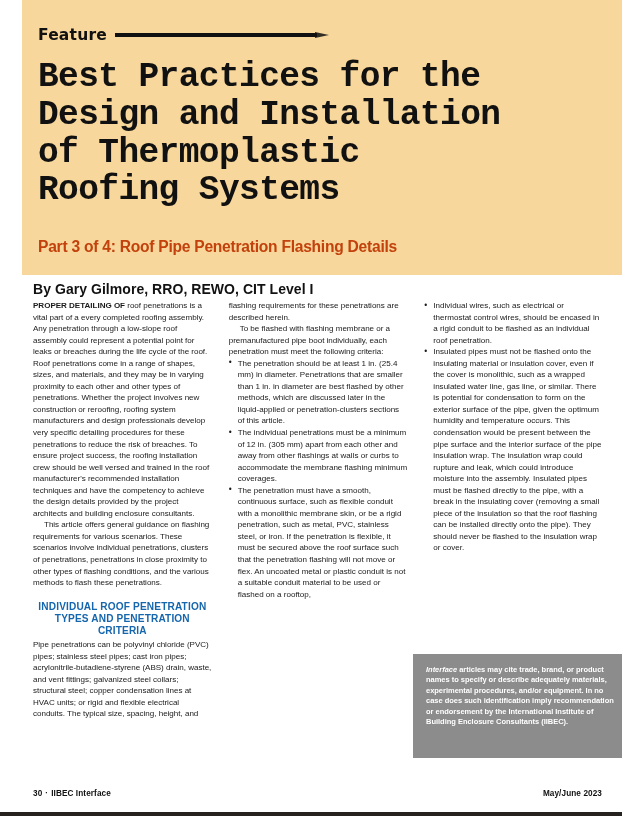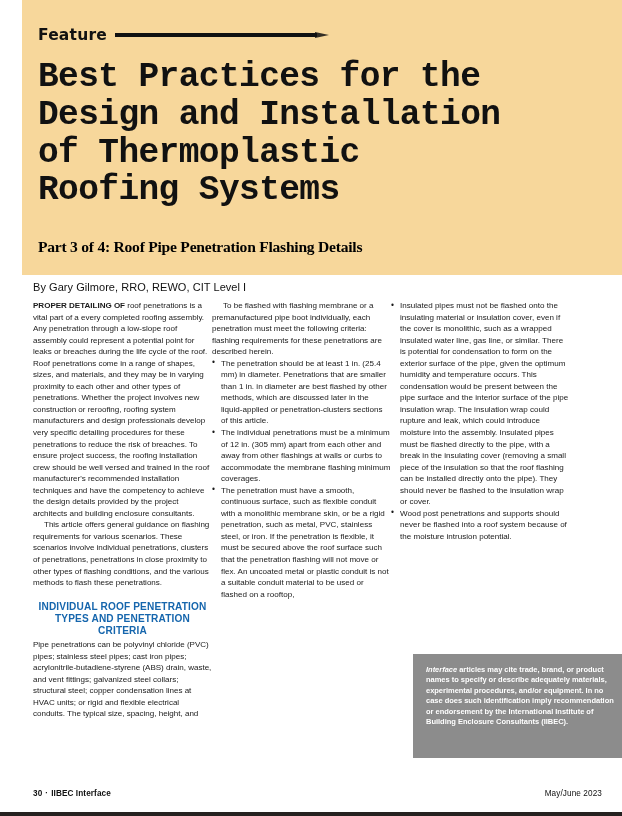--- a/index.html
+++ b/index.html
@@ -78,46 +78,46 @@
     font-weight: bold;
     letter-spacing: -0.6px;
     color: #111111;
   }
 
   .subhead {
     position: absolute;
     left: 38px;
     top: 238px;
     width: 530px;
-    font-family: Liberation Serif, serif;
+    font-family: Liberation Sans, sans-serif;
     font-size: 15.6px;
     font-weight: bold;
     letter-spacing: -0.25px;
-    color: #000000;
+    color: #c2410c;
   }
 
   .byline {
     position: absolute;
     left: 33px;
     top: 281px;
-    font-size: 11px;
-    font-weight: normal;
+    font-size: 14px;
+    font-weight: bold;
     color: #111111;
     letter-spacing: 0.05px;
   }
 
   
   .cols {
     position: absolute;
     left: 33px;
     top: 300px;
     width: 570px;
     height: 470px;
     display: flex;
-    gap: 0;
+    gap: 17px;
   }
   .col {
     width: 179px;
     position: relative;
   }
 
   p.body {
     font-size: 8.05px;
     line-height: 11.55px;
     color: #1a1a1a;
@@ -185,21 +185,21 @@
     font-size: 8.2px;
     font-weight: bold;
     color: #111111;
     letter-spacing: 0.1px;
   }
   .footer-right {
     position: absolute;
     right: 20px;
     top: 789px;
     font-size: 8.2px;
-    font-weight: normal;
+    font-weight: bold;
     color: #111111;
     letter-spacing: 0.1px;
     text-align: right;
   }
   .footer-sep { padding: 0 3px; }
 
   .bottom-edge {
     position: absolute;
     left: 0;
     bottom: 0;
@@ -232,33 +232,33 @@
   <div class="cols">
 
     <div class="col">
       <p class="body"><span class="lead-in">PROPER DETAILING OF</span><span> roof penetrations is a vital part of a every completed roofing assembly. Any penetration through a low-slope roof assembly could represent a potential point for leaks or breaches during the life cycle of the roof. Roof penetrations come in a range of shapes, sizes, and materials, and they may be in varying proximity to each other and other types of penetrations. Whether the project involves new construction or reroofing, roofing system manufacturers and design professionals develop very specific detailing procedures for these penetrations to reduce the risk of breaches. To ensure project success, the roofing installation crew should be well versed and trained in the roof manufacturer's recommended installation techniques and have the competency to achieve the design details provided by the project architects and building enclosure consultants.</span></p>
       <p class="body indent">This article offers general guidance on flashing requirements for various scenarios. These scenarios involve individual penetrations, clusters of penetrations, penetrations in close proximity to other types of flashing conditions, and the various methods to flash these penetrations.</p>
       <h2 class="section">INDIVIDUAL ROOF PENETRATION TYPES AND PENETRATION CRITERIA</h2>
       <p class="body">Pipe penetrations can be polyvinyl chloride (PVC) pipes; stainless steel pipes; cast iron pipes; acrylonitrile-butadiene-styrene (ABS) drain, waste, and vent fittings; galvanized steel collars; structural steel; copper condensation lines at HVAC units; or rigid and flexible electrical conduits. The typical size, spacing, height, and</p>
     </div>
 
     <div class="col">
+      <p class="body">flashing requirements for these penetrations are described herein.</p>
       <p class="body indent">To be flashed with flashing membrane or a premanufactured pipe boot individually, each penetration must meet the following criteria:</p>
-      <p class="body">flashing requirements for these penetrations are described herein.</p>
       <ul class="bullets">
         <li>The penetration should be at least 1 in. (25.4 mm) in diameter. Penetrations that are smaller than 1 in. in diameter are best flashed by other methods, which are discussed later in the liquid-applied or penetration-clusters sections of this article.</li>
         <li>The individual penetrations must be a minimum of 12 in. (305 mm) apart from each other and away from other flashings at walls or curbs to accommodate the membrane flashing minimum coverages.</li>
         <li>The penetration must have a smooth, continuous surface, such as flexible conduit with a monolithic membrane skin, or be a rigid penetration, such as metal, PVC, stainless steel, or iron. If the penetration is flexible, it must be secured above the roof surface such that the penetration flashing will not move or flex. An uncoated metal or plastic conduit is not a suitable conduit material to be used or flashed on a rooftop,</li>
       </ul>
     </div>
 
     <div class="col">
       <ul class="bullets">
+        <li>Individual wires, such as electrical or thermostat control wires, should be encased in a rigid conduit to be flashed as an individual roof penetration.</li>
         <li>Insulated pipes must not be flashed onto the insulating material or insulation cover, even if the cover is monolithic, such as a wrapped insulated water line, gas line, or similar. There is potential for condensation to form on the exterior surface of the pipe, given the optimum humidity and temperature occurs. This condensation would be present between the pipe surface and the interior surface of the pipe insulation wrap. The insulation wrap could rupture and leak, which could introduce moisture into the assembly. Insulated pipes must be flashed directly to the pipe, with a break in the insulating cover (removing a small piece of the insulation so that the roof flashing can be installed directly onto the pipe). They should never be flashed to the insulation wrap or cover.</li>
-        <li>Wood post penetrations and supports should never be flashed into a roof system because of the moisture intrusion potential.</li>
       </ul>
     </div>
   </div>
 
   <div class="disclaimer">
     <p><span class="ital">Interface</span><span> articles may cite trade, brand, or product names to specify or describe adequately materials, experimental procedures, and/or equipment. In no case does such identification imply recommendation or endorsement by the International Institute of Building Enclosure Consultants (IIBEC).</span></p>
   </div>
 
   <div class="footer-left">
     <span>30</span><span class="footer-sep">·</span><span>IIBEC Interface</span>

